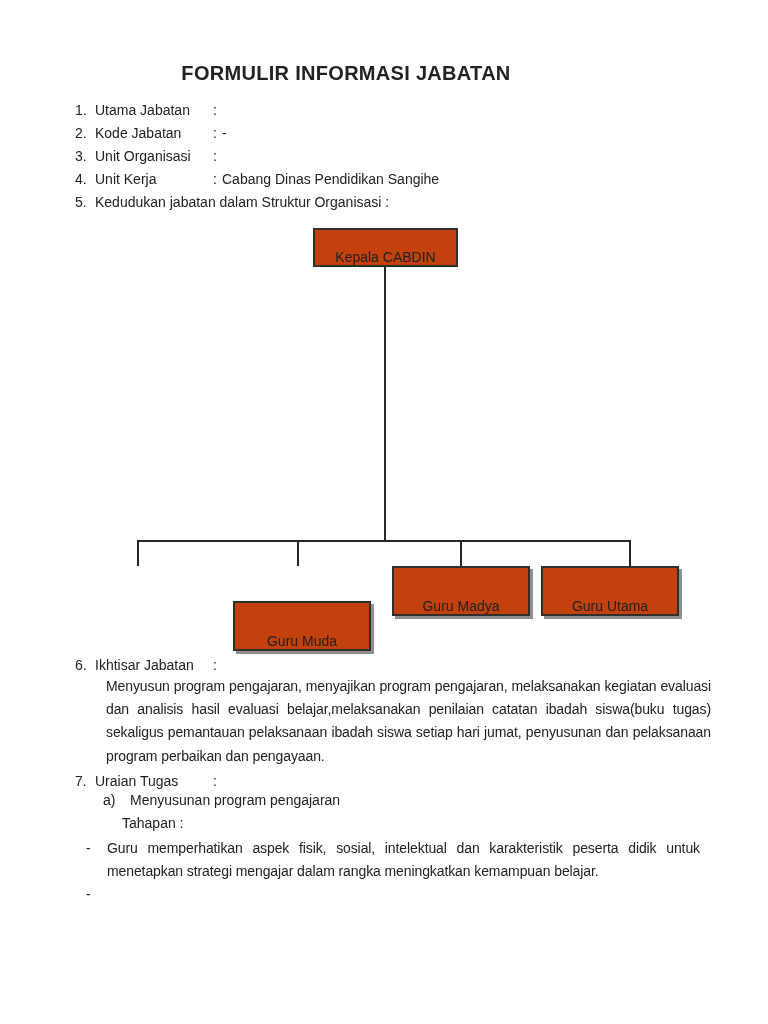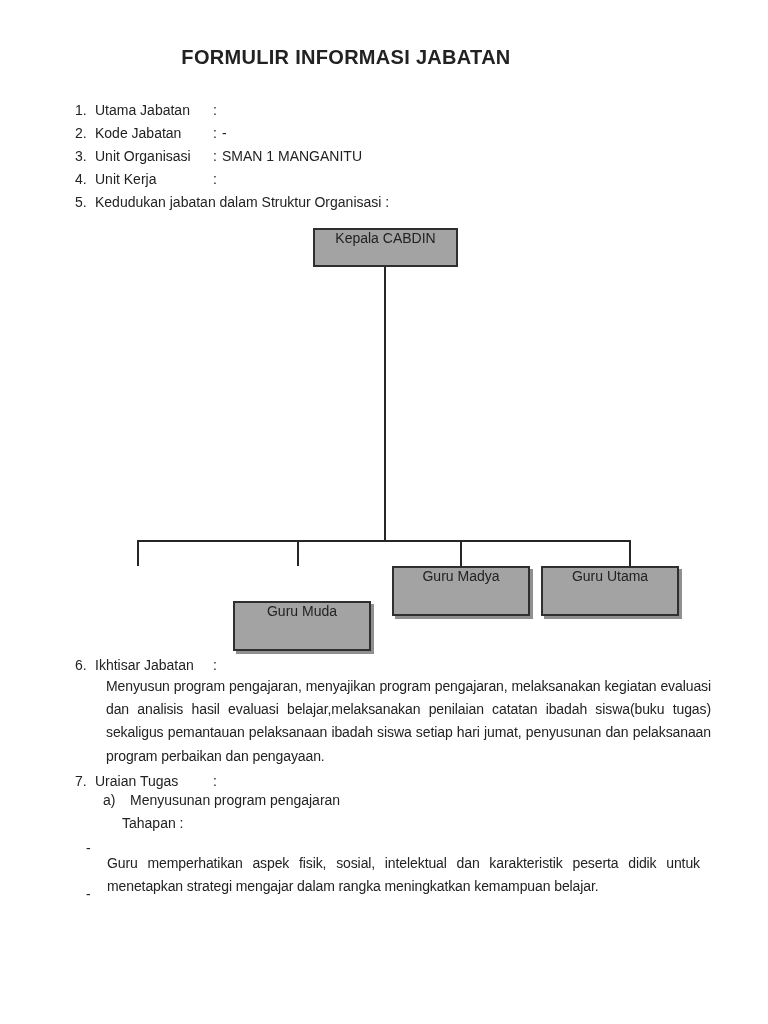--- a/index.html
+++ b/index.html
@@ -8,21 +8,21 @@
     position: relative;
     width: 768px;
     height: 1024px;
     background: #ffffff;
     font-family: "Liberation Sans", sans-serif;
     color: #222222;
     overflow: hidden;
   }
   .doc-title {
     position: absolute;
-    top: 44px; left: 0;
+    top: 60px; left: 0;
     width: 692px;
     text-align: center;
     font-size: 20px;
     font-weight: bold;
     letter-spacing: 0.3px;
     line-height: 26px;
   }
   .abs { position: absolute; font-size: 14px; line-height: 23px; white-space: nowrap; }
   .num  { left: 75px; }
   .lbl  { left: 95px; }
@@ -31,22 +31,22 @@
   .row { position: absolute; left: 0; width: 768px; height: 23px; }
   .r1 { top: 99px; }  .r2 { top: 122px; } .r3 { top: 145px; }
   .r4 { top: 168px; } .r5 { top: 191px; }
   .r6 { top: 654px; } .r7 { top: 770px; }
 
   
   .orgchart { position: absolute; left: 0; top: 0; width: 768px; height: 1024px; pointer-events: none; }
   .node {
     position: absolute;
     border: 2px solid #2f2f2f;
-    background: #a3a3a3;
-    display: flex; align-items: flex-start; justify-content: center;
+    background: #c2410c;
+    display: flex; align-items: flex-end; justify-content: center;
     font-size: 14px;
     text-align: center;
   }
   .node-root { left: 313px; top: 228px; width: 145px; height: 39px; }
   .node-child { top: 566px; width: 138px; height: 50px; box-shadow: 3px 3px 0 #8f8f8f; }
   .nc1 { left: 82px; }  .nc2 { left: 233px; margin-top: 35px; }
   .nc3 { left: 392px; } .nc4 { left: 541px; }
   .hl-band {
     position: absolute; left: 4px; top: 4px; width: 124px; height: 30px;
     display: flex; align-items: center; justify-content: center;
@@ -68,21 +68,21 @@
     letter-spacing: -0.1px;
     white-space: normal;
     color: #222222;
   }
   .p6 { left: 106px; top: 675px; width: 605px; }
   .a-marker { left: 103px; top: 789px; }
   .a-text   { left: 130px; top: 789px; }
   .tahapan  { left: 122px; top: 812px; }
   .b-marker { left: 86px; }
   .bm1 { top: 837px; } .bm2 { top: 883px; }
-  .b-text { left: 107px; width: 593px; margin-top: 15px; }
+  .b-text { left: 107px; width: 593px; }
   .bt1 { top: 837px; } .bt2 { top: 883px; }
 </style>
 </head>
 <body>
 
 <div class="page">
 
   <div class="doc-title">FORMULIR INFORMASI JABATAN</div>
 
   <div class="row r1">
@@ -93,26 +93,26 @@
   <div class="row r2">
     <span class="abs num">2.</span>
     <span class="abs lbl">Kode Jabatan</span>
     <span class="abs cln">:</span>
     <span class="abs val">-</span>
   </div>
   <div class="row r3">
     <span class="abs num">3.</span>
     <span class="abs lbl">Unit Organisasi</span>
     <span class="abs cln">:</span>
-    <span class="abs val">SMAN 1 MANGANITU</span>
   </div>
   <div class="row r4">
     <span class="abs num">4.</span>
     <span class="abs lbl">Unit Kerja</span>
     <span class="abs cln">:</span>
+    <span class="abs val">Cabang Dinas Pendidikan Sangihe</span>
   </div>
   <div class="row r5">
     <span class="abs num">5.</span>
     <span class="abs lbl">Kedudukan jabatan dalam Struktur Organisasi :</span>
   </div>
 
   <div class="orgchart">
     <div class="cline v-main"></div>
     <div class="cline h-main"></div>
     <div class="cline stub s1"></div>

